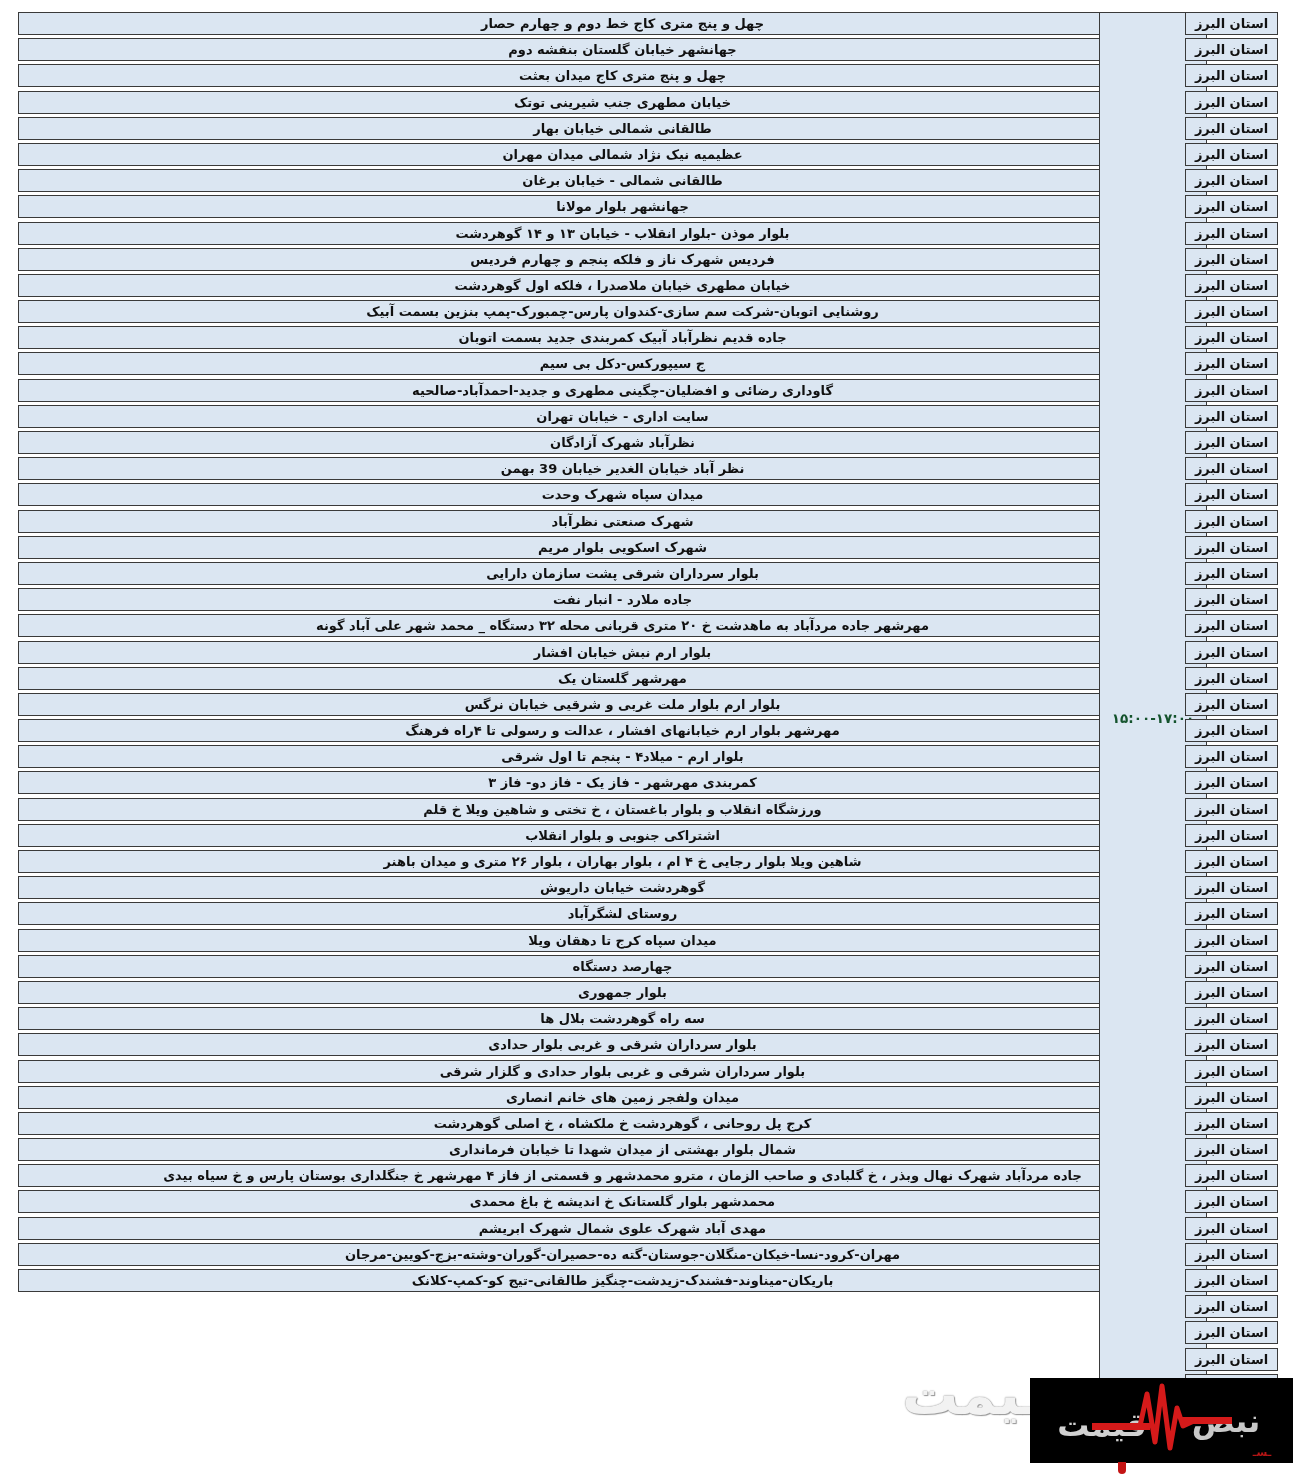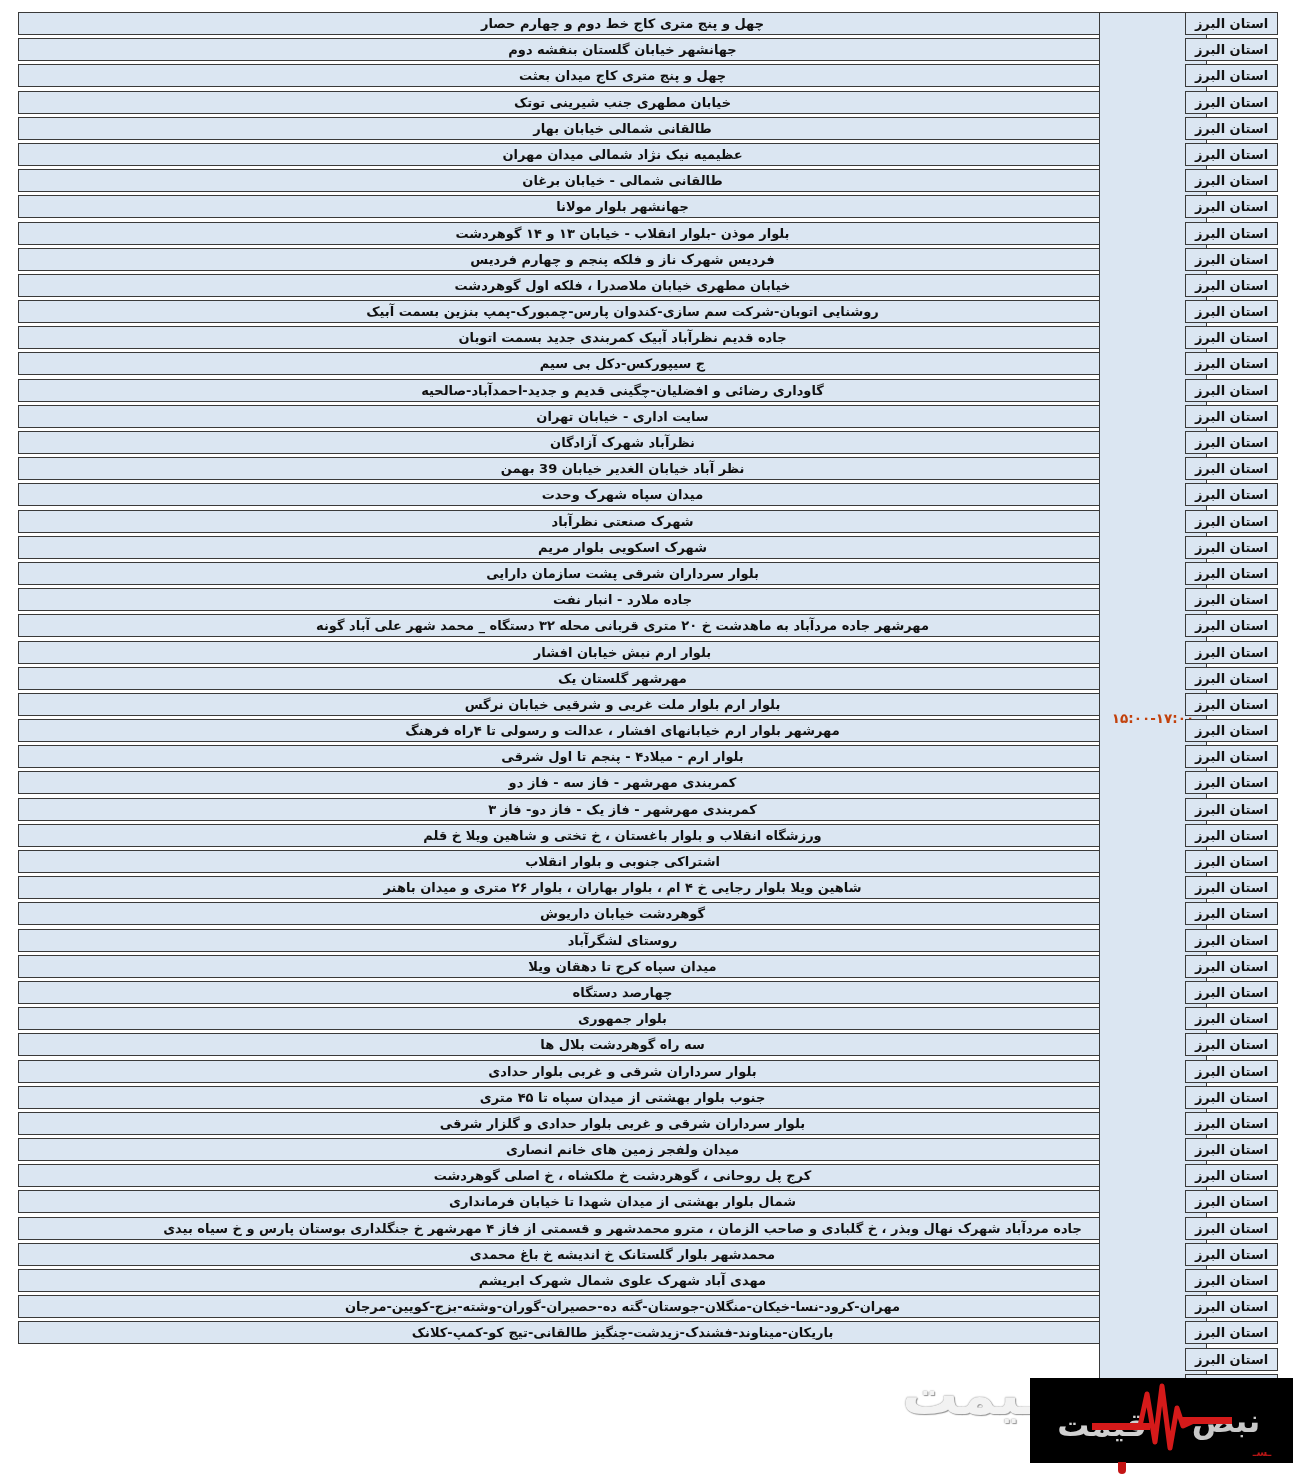--- a/index.html
+++ b/index.html
@@ -21,21 +21,21 @@
     border:1px solid #3a3a3a;
     background:#dbe6f2;
     display:flex;align-items:center;justify-content:center;
     font-weight:bold;font-size:13px;line-height:1;color:#111111;
     direction:rtl;white-space:nowrap;overflow:hidden;
   }
   .time-cell{
     box-sizing:border-box;height:1412px;width:108px;
     border:1px solid #3a3a3a;background:#dbe6f2;
     display:flex;align-items:center;justify-content:center;
-    font-weight:bold;font-size:13.5px;color:#c2410c;
+    font-weight:bold;font-size:13.5px;color:#14532d;
     direction:ltr;letter-spacing:0.5px;
   }
 
   .watermark-partial{
     position:absolute;left:902px;top:1362px;z-index:5;
     font-size:56px;font-weight:bold;direction:rtl;white-space:nowrap;
     color:#f2f2f2;
     text-shadow:0 0 1px #9a9a9a,0 0 2px #b5b5b5,1px 1px 1px #8f8f8f;
     pointer-events:none;
   }
@@ -65,48 +65,46 @@
         <div class="cell">طالقانی شمالی خیابان بهار</div>
         <div class="cell">عظیمیه  نیک نژاد شمالی میدان مهران</div>
         <div class="cell">طالقانی شمالی - خیابان برغان</div>
         <div class="cell">جهانشهر  بلوار مولانا</div>
         <div class="cell">بلوار موذن -بلوار انقلاب - خیابان ۱۳ و ۱۴ گوهردشت</div>
         <div class="cell">فردیس شهرک ناز و فلکه پنجم و چهارم فردیس</div>
         <div class="cell">خیابان مطهری خیابان ملاصدرا ، فلکه اول گوهردشت</div>
         <div class="cell">روشنایی اتوبان-شرکت سم سازی-کندوان پارس-چمبورک-پمپ بنزین بسمت آبیک</div>
         <div class="cell">جاده قدیم نظرآباد آبیک کمربندی جدید بسمت اتوبان</div>
         <div class="cell">ج سیپورکس-دکل بی سیم</div>
-        <div class="cell">گاوداری رضائی و افضلیان-چگینی قدیم و جدید-احمدآباد-صالحیه</div>
+        <div class="cell">گاوداری رضائی و افضلیان-چگینی مطهری و جدید-احمدآباد-صالحیه</div>
         <div class="cell">سایت اداری - خیابان تهران</div>
         <div class="cell">نظرآباد شهرک آزادگان</div>
         <div class="cell">نظر آباد  خیابان الغدیر  خیابان 39 بهمن</div>
         <div class="cell">میدان سپاه شهرک وحدت</div>
         <div class="cell">شهرک صنعتی نظرآباد</div>
         <div class="cell">شهرک اسکویی بلوار مریم</div>
         <div class="cell">بلوار سرداران شرقی پشت سازمان دارایی</div>
         <div class="cell">جاده ملارد - انبار نفت</div>
         <div class="cell">مهرشهر جاده مردآباد به ماهدشت خ ۲۰ متری قربانی محله ۳۲ دستگاه _ محمد شهر علی آباد گونه</div>
         <div class="cell">بلوار ارم نبش خیابان افشار</div>
         <div class="cell">مهرشهر گلستان یک</div>
         <div class="cell">بلوار ارم بلوار ملت غربی و شرقیی خیابان نرگس</div>
         <div class="cell">مهرشهر بلوار ارم خیابانهای افشار ، عدالت و رسولی تا ۴راه فرهنگ</div>
         <div class="cell">بلوار ارم - میلاد۴ -  پنجم تا اول شرقی</div>
-        <div class="cell">کمربندی مهرشهر - فاز سه - فاز دو</div>
         <div class="cell">کمربندی مهرشهر - فاز یک - فاز دو- فاز ۳</div>
         <div class="cell">ورزشگاه انقلاب و بلوار باغستان ، خ تختی و شاهین ویلا خ قلم</div>
         <div class="cell">اشتراکی جنوبی  و بلوار انقلاب</div>
         <div class="cell">شاهین ویلا بلوار رجایی خ ۴ ام ، بلوار بهاران  ،  بلوار ۲۶ متری و میدان باهنر</div>
         <div class="cell">گوهردشت خیابان داریوش</div>
         <div class="cell">روستای لشگرآباد</div>
         <div class="cell">میدان سپاه کرج تا دهقان ویلا</div>
         <div class="cell">چهارصد دستگاه</div>
         <div class="cell">بلوار جمهوری</div>
         <div class="cell">سه راه گوهردشت بلال ها</div>
         <div class="cell">بلوار سرداران شرقی و غربی بلوار حدادی</div>
-        <div class="cell">جنوب بلوار بهشتی از میدان سپاه تا ۴۵ متری</div>
         <div class="cell">بلوار سرداران شرقی و غربی بلوار حدادی و گلزار شرقی</div>
         <div class="cell">میدان ولفجر زمین های خانم انصاری</div>
         <div class="cell">کرج پل روحانی ،  گوهردشت  خ ملکشاه ، خ اصلی گوهردشت</div>
         <div class="cell">شمال بلوار بهشتی از میدان شهدا تا خیابان فرمانداری</div>
         <div class="cell">جاده مردآباد شهرک نهال وبذر ، خ گلبادی و صاحب الزمان ، مترو محمدشهر و قسمتی از فاز ۴ مهرشهر خ جنگلداری بوستان پارس و خ سیاه بیدی</div>
         <div class="cell">محمدشهر بلوار گلستانک خ اندیشه خ باغ محمدی</div>
         <div class="cell">مهدی آباد شهرک علوی شمال شهرک ابریشم</div>
         <div class="cell">مهران-کرود-نسا-خیکان-منگلان-جوستان-گته ده-حصیران-گوران-وشته-بزج-کویین-مرجان</div>
         <div class="cell">باریکان-میناوند-فشندک-زیدشت-چنگیز طالقانی-تیج کو-کمپ-کلانک</div>
       </div>

